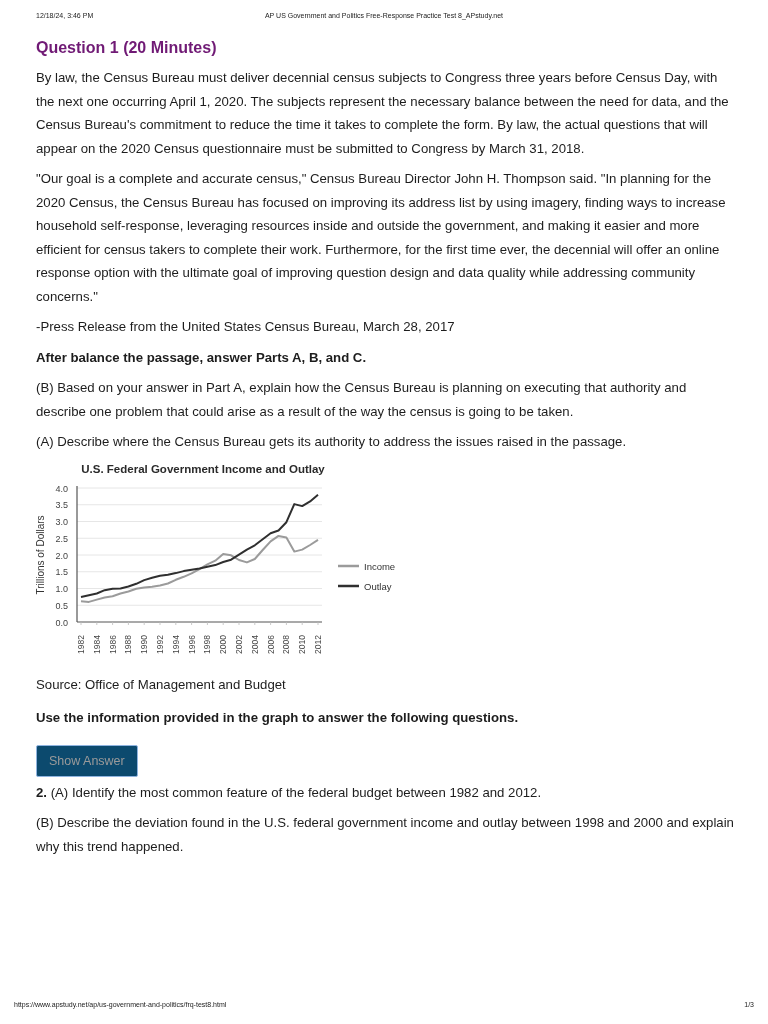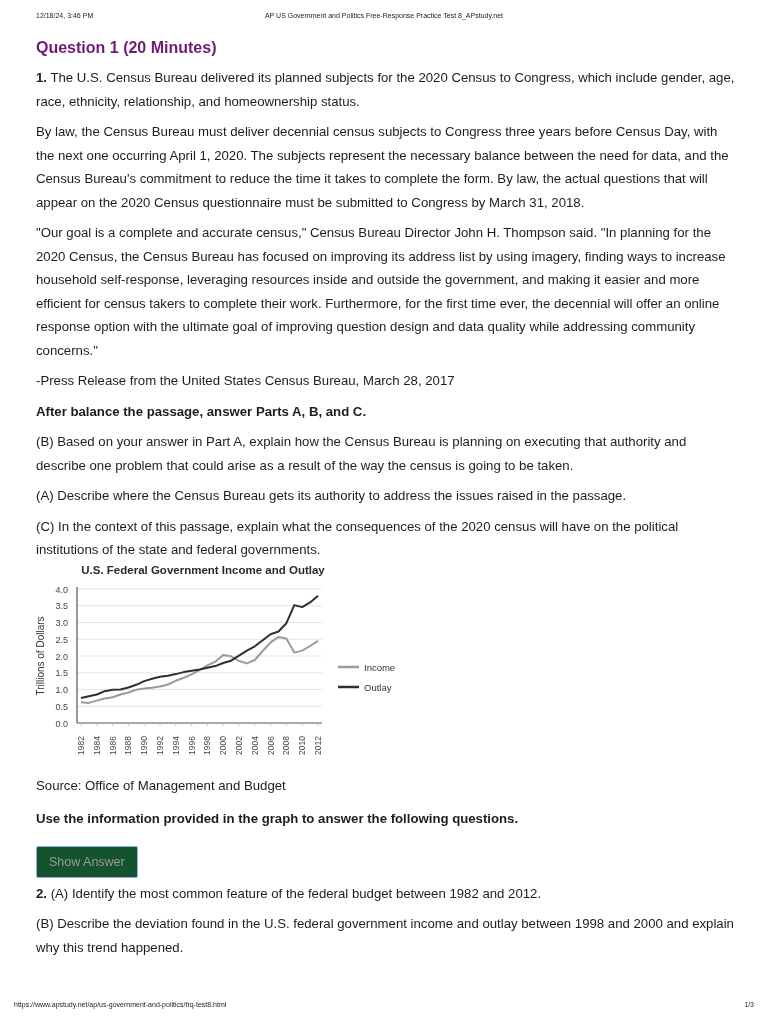--- a/index.html
+++ b/index.html
@@ -29,46 +29,41 @@
   p { margin: 0 0 7px 0; }
   p.bold { font-weight: bold; }
   .qnum { font-weight: bold; }
 
   .chart-wrap { position: relative; width: 400px; height: 210px; margin: 0 0 2px 0; }
   .chart-wrap svg { position: absolute; left: -36px; top: 0; }
 
   .show-answer {
     display: inline-block; margin: 8px 0 4px 0; padding: 0 12px;
     height: 30px; line-height: 30px; border: 1px solid #8fb4e0; border-radius: 2px;
-    color: #9a9a9a; background: #14532d; font-size: 12.5px;
+    color: #9a9a9a; background: #0c4a6e; font-size: 12.5px;
     font-family: "Liberation Sans", sans-serif; cursor: pointer;
   }
 </style>
 </head>
 <body>
 
 <div class="print-header">
   <span class="ph-left">12/18/24, 3:46 PM</span>
   <span class="ph-center">AP US Government and Politics Free-Response Practice Test 8_APstudy.net</span>
 </div>
 
 <div class="content">
   <h2 class="qtitle">Question 1 (20 Minutes)</h2>
 
-  <p>
-    <span class="qnum">1.</span>
-    <span>The U.S. Census Bureau delivered its planned subjects for the 2020 Census to Congress, which include gender, age, race, ethnicity, relationship, and homeownership status.</span>
-  </p>
   <p>By law, the Census Bureau must deliver decennial census subjects to Congress three years before Census Day, with the next one occurring April 1, 2020. The subjects represent the necessary balance between the need for data, and the Census Bureau's commitment to reduce the time it takes to complete the form. By law, the actual questions that will appear on the 2020 Census questionnaire must be submitted to Congress by March 31, 2018.</p>
   <p>"Our goal is a complete and accurate census," Census Bureau Director John H. Thompson said. "In planning for the 2020 Census, the Census Bureau has focused on improving its address list by using imagery, finding ways to increase household self-response, leveraging resources inside and outside the government, and making it easier and more efficient for census takers to complete their work. Furthermore, for the first time ever, the decennial will offer an online response option with the ultimate goal of improving question design and data quality while addressing community concerns."</p>
   <p>-Press Release from the United States Census Bureau, March 28, 2017</p>
   <p class="bold">After balance the passage, answer Parts A, B, and C.</p>
   <p>(B) Based on your answer in Part A, explain how the Census Bureau is planning on executing that authority and describe one problem that could arise as a result of the way the census is going to be taken.</p>
   <p>(A) Describe where the Census Bureau gets its authority to address the issues raised in the passage.</p>
-  <p style="margin-bottom:0">(C) In the context of this passage, explain what the consequences of the 2020 census will have on the political institutions of the state and federal governments.</p>
 
   <div class="chart-wrap">
     <svg id="chart-svg" width="420" height="210">
         <text x="203" y="12" text-anchor="middle" font-size="11.5" font-weight="bold" fill="#2a2a2a" font-family="Liberation Sans, sans-serif">U.S. Federal Government Income and Outlay</text>
         <text x="68" y="164.5" text-anchor="end" font-size="9" fill="#444" font-family="Liberation Sans, sans-serif">0.0</text>
         <line x1="77" x2="322" y1="144.25" y2="144.25" stroke="#e6e6e6" stroke-width="1"></line>
         <text x="68" y="147.75" text-anchor="end" font-size="9" fill="#444" font-family="Liberation Sans, sans-serif">0.5</text>
         <line x1="77" x2="322" y1="127.5" y2="127.5" stroke="#e6e6e6" stroke-width="1"></line>
         <text x="68" y="131" text-anchor="end" font-size="9" fill="#444" font-family="Liberation Sans, sans-serif">1.0</text>
         <line x1="77" x2="322" y1="110.75" y2="110.75" stroke="#e6e6e6" stroke-width="1"></line>

